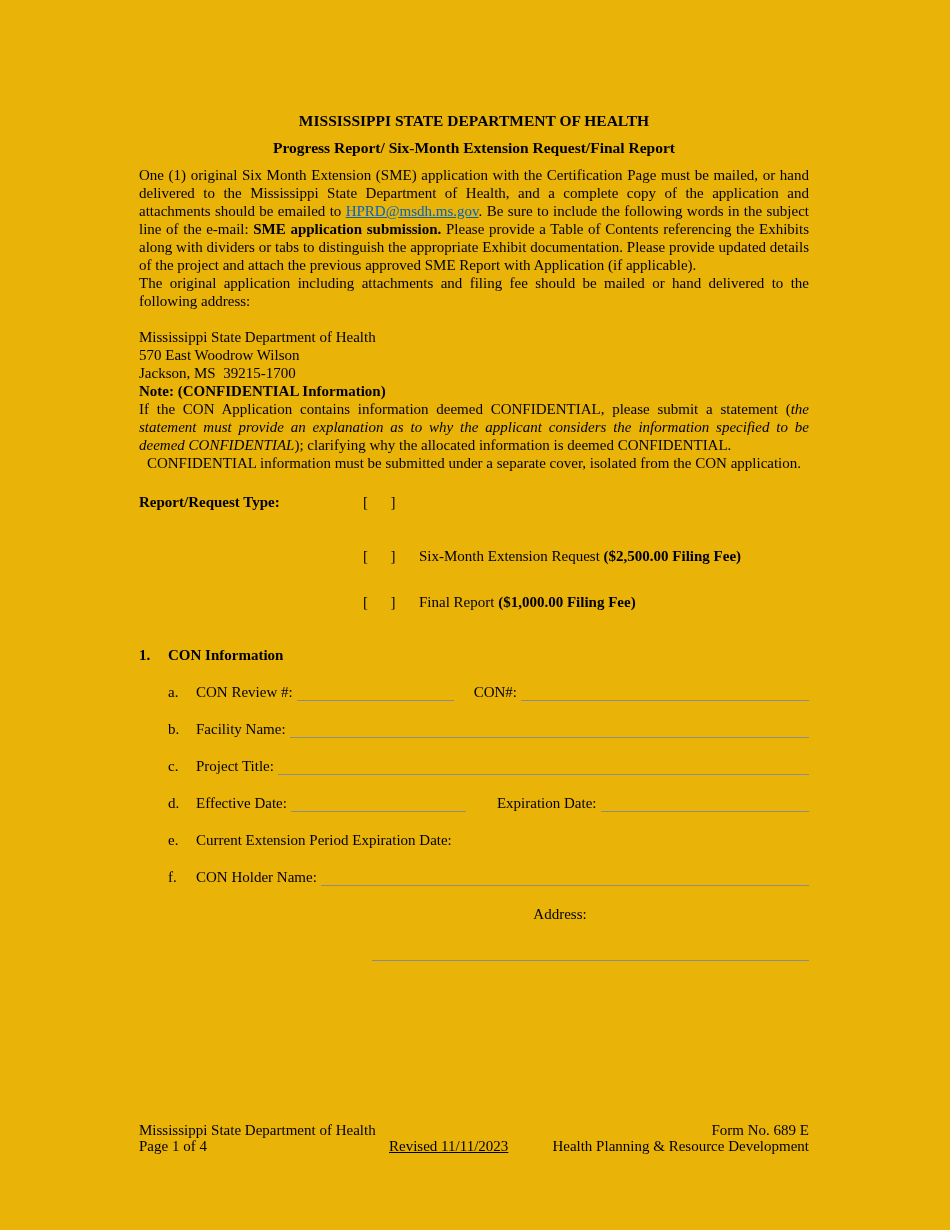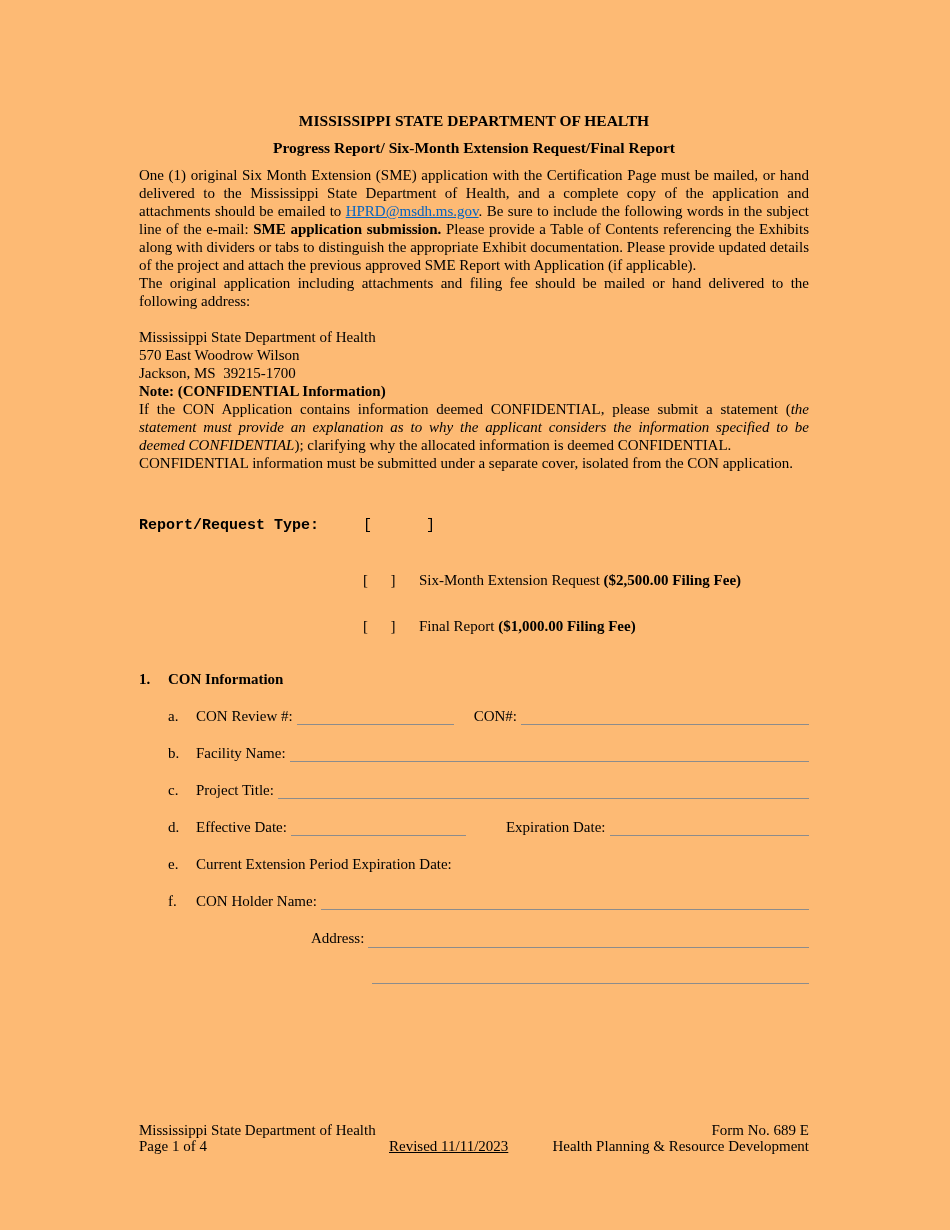--- a/index.html
+++ b/index.html
@@ -1,31 +1,31 @@
 <!DOCTYPE html>
 <html><head>
 <meta charset="utf-8">
 <style>
   html, body { margin:0; padding:0; background:#ffffff; }
   .page {
     position:relative;
     width:950px; height:1230px;
-    background:#fdba74;
+    background:#eab308;
     font-family:"Liberation Serif", serif;
     font-size:15px; color:#000;
     overflow:hidden;
   }
   .content { position:absolute; left:139px; right:141px; top:112px; }
 
   .hline { text-align:center; font-weight:bold; font-size:15.5px; line-height:18px; margin:0 0 9px 0; }
 
   p.bodytext { text-align:justify; line-height:18px; margin:0; }
   .mt3  { margin-top:3px; }  .mt11 { margin-top:11px; }
   .mt16 { margin-top:16px; } .mt18 { margin-top:18px; }
-  .mt22 { margin-top:22px; } .mt27 { margin-top:45px;font-family:Liberation Mono, monospace; }
+  .mt22 { margin-top:22px;text-align:center; } .mt27 { margin-top:21px; }
   .mt28 { margin-top:28px; } .mt35 { margin-top:35px; }
   .mt36 { margin-top:36px; } .mt19 { margin-top:19px; }
 
   a.link { color:#0563C1; text-decoration:underline; cursor:pointer; }
   b { font-weight:bold; }
   i { font-style:italic; }
 
   .addr-block div { line-height:18px; }
 
   .note-head { font-weight:bold; line-height:18px; margin:0; }
@@ -42,22 +42,22 @@
   .sec-num { width:29px; flex:none; }
 
   
   .item { display:flex; align-items:flex-start; padding-left:29px; line-height:19px; }
   .letter { width:28px; flex:none; }
   .fill { border-bottom:1px solid #8c8c8c; height:17px; margin-left:4px; }
   .fill.flex { flex:1; }
   .w157 { width:157px; flex:none; }
   .w175 { width:175px; flex:none; }
   .ml30 { margin-left:20px; }
-  .ml47 { margin-left:40px; }
-  .addr-row  { display:flex; align-items:center; padding-left:172px; line-height:19px; }
+  .ml47 { margin-left:31px; }
+  .addr-row  { display:flex; align-items:center; padding-left:172px; line-height:19px;flex-direction:column; }
   .blank-row { display:flex; align-items:flex-start; padding-left:229px; line-height:19px; }
 
   
   .footer { position:absolute; left:139px; right:141px; top:1122px; font-size:15px; line-height:16px; }
   .footer-left  { position:absolute; left:0; top:0; }
   .footer-center{ position:absolute; left:250px; top:16px;text-decoration:underline; }
   .footer-right { position:absolute; right:0; top:0; text-align:right; }
 </style>
 </head>
 <body>

